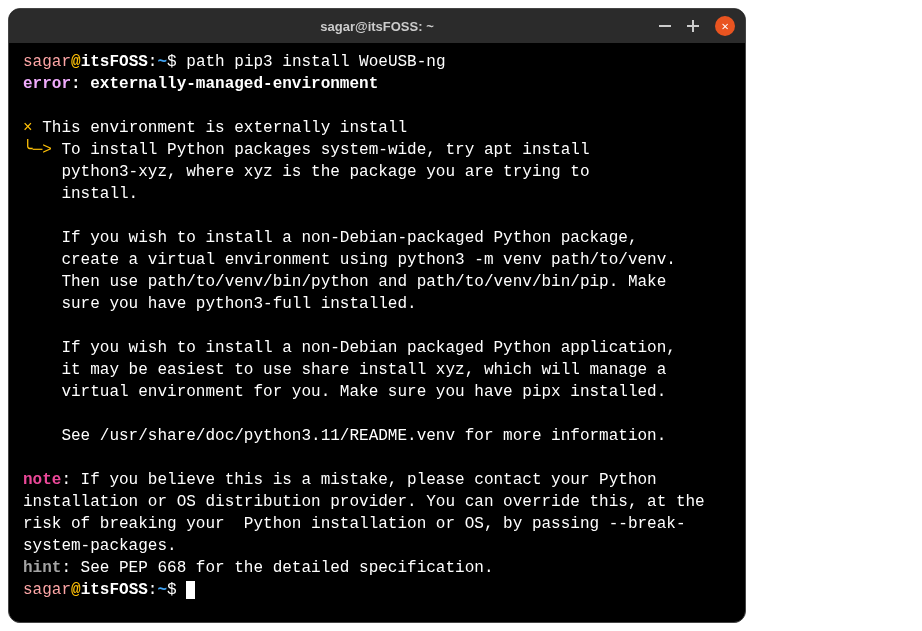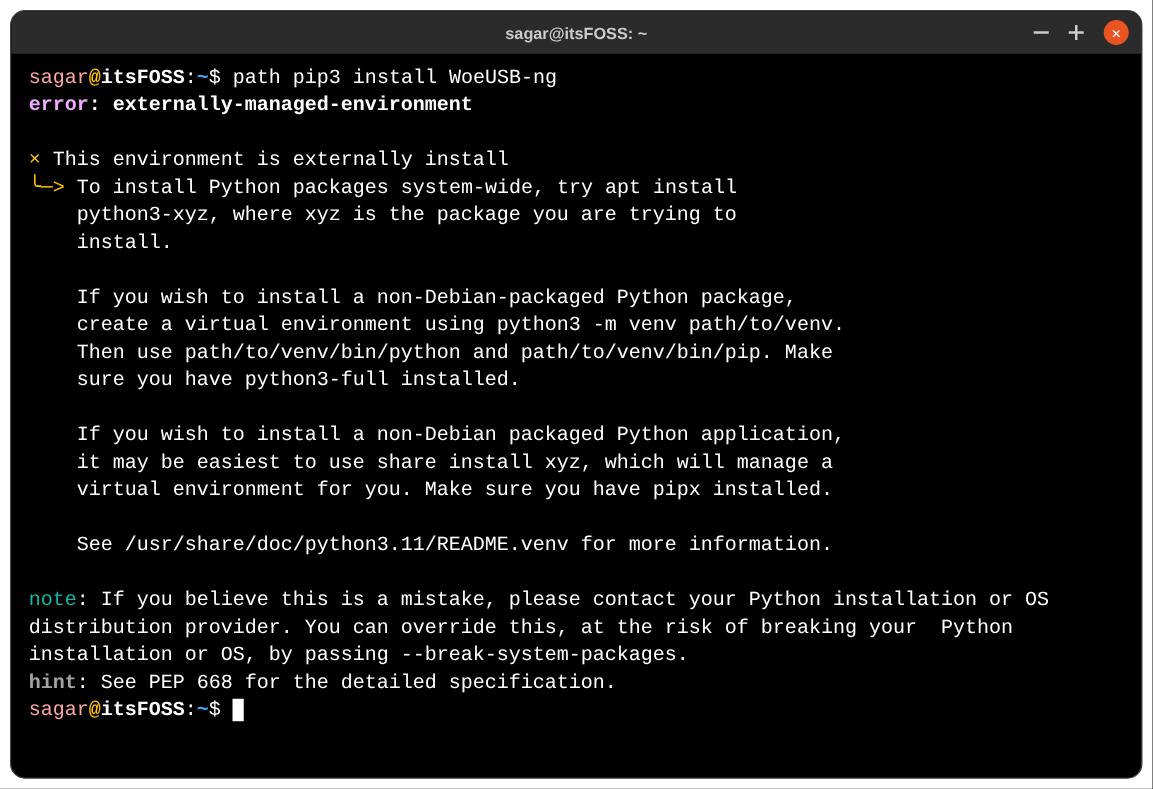--- a/index.html
+++ b/index.html
@@ -8,21 +8,21 @@
       box-sizing: border-box;
     }
     body {
       background: #ffffff;
       font-family: monospace;
       width: 922px;
       height: 631px;
       overflow: hidden;
     }
     .window {
-      width: 906px;
+      width: 738px;
       height: 615px;
       margin: 8px;
       background: #000000;
       border-radius: 12px;
       overflow: hidden;
       border: 1px solid #444;
     }
     .titlebar {
       background: #2b2b2b;
       height: 34px;
@@ -106,21 +106,21 @@
     .prompt-user { color: #fca5a5; font-weight: normal; }
     .prompt-at { color: #ffc107; font-weight: bold; }
     .prompt-host { color: #ffffff; font-weight: bold; }
     .prompt-colon { color: #ffffff; }
     .prompt-path { color: #42a5f5; font-weight: bold; }
     .prompt-dollar { color: #ffffff; }
     .error-label { color: #f0abfc; font-weight: bold; }
     .error-msg { color: #ffffff; font-weight: bold; }
     .marker-x { color: #ffc107; }
     .marker-arrow { color: #ffc107; }
-    .note-label { color: #14b8a6; font-weight: normal; }
+    .note-label { color: #ec4899; font-weight: bold; }
     .hint-label { color: #a3a3a3; font-weight: bold; }
     .cursor-block {
       display: inline-block;
       width: 9px;
       height: 18px;
       background: #ffffff;
       vertical-align: text-bottom;
     }
   </style>
 </head>

